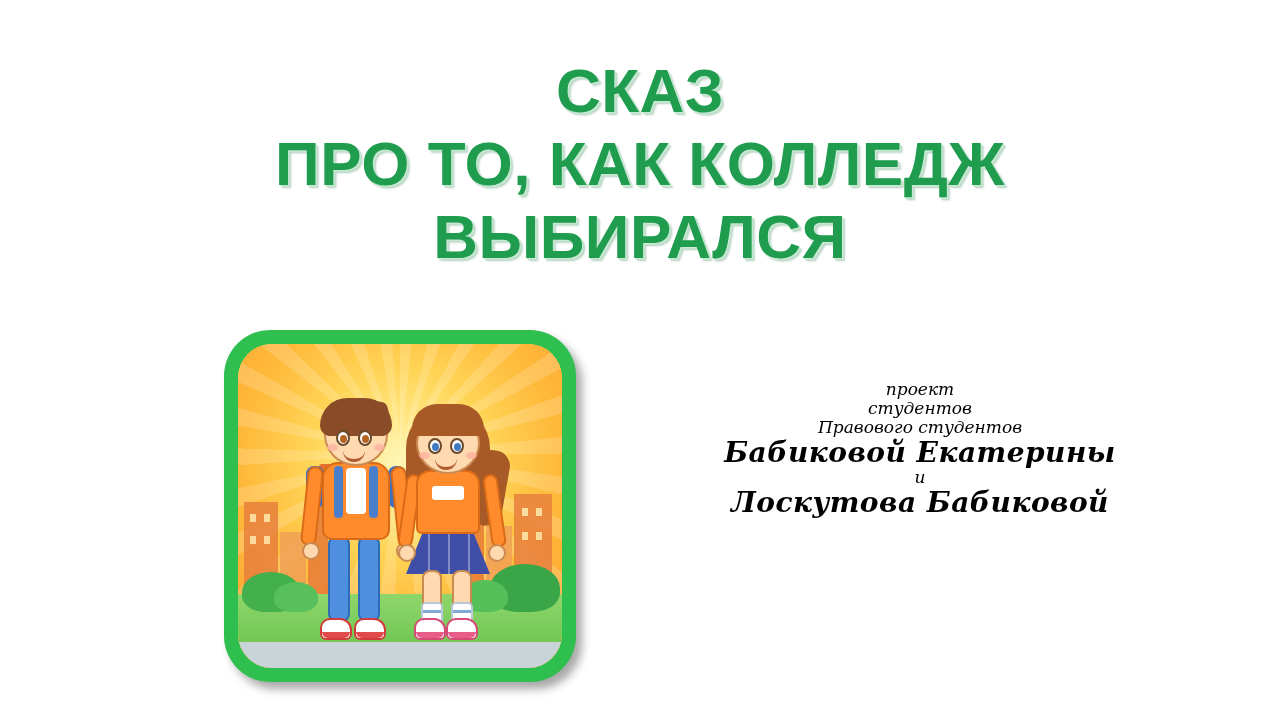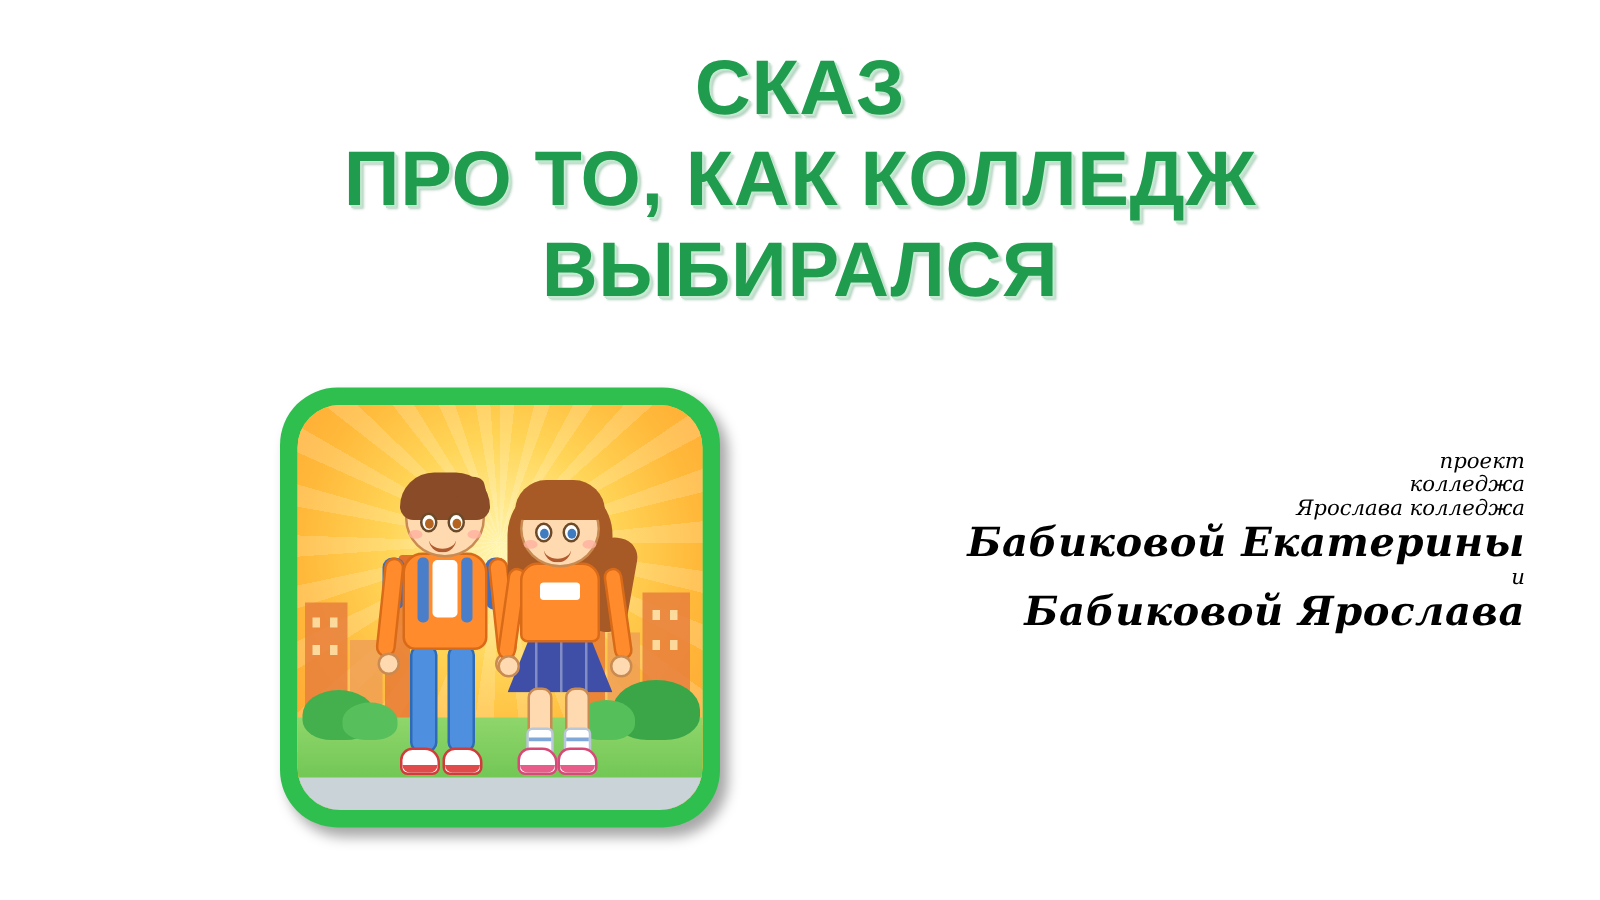--- a/index.html
+++ b/index.html
@@ -12,20 +12,21 @@
     height: 720px;
     overflow: hidden;
     font-family: "Liberation Sans", sans-serif;
     position: relative;
   }
 
   .slide {
     position: absolute;
     inset: 0;
     background: #ffffff;
+    margin-top: 20px;
   }
 
   
   .title {
     position: absolute;
     top: 34px;
     left: 0;
     width: 1280px;
     text-align: center;
     font-family: "Liberation Sans", sans-serif;
@@ -369,29 +370,29 @@
   .girl .shoe:after{ background:#e85c8a; }
   .girl .shoe.l { left: 26px; }
   .girl .shoe.r { left: 58px; }
 
   
   .credits {
     position: absolute;
     left: 620px;
     top: 360px;
     width: 600px;
-    text-align: right;
+    text-align: center;
     font-family: "DejaVu Serif", serif;
     font-style: italic;
     color: #000000;
   }
   .credit-line { line-height: 1.12; }
   .c-small { font-size: 17px; }
   .c-big {
-    font-size: 32px;
+    font-size: 28px;
     font-weight: bold;
     letter-spacing: 0.5px;
   }
   .c-and { font-size: 17px; }
   .credits-gap { height: 40px; }
   .c-lead { font-size: 17px; }
   .c-lead-name {
     font-size: 27px;
     font-weight: bold;
     letter-spacing: 0.5px;
@@ -489,21 +490,21 @@
         <div class="cheek r"></div>
         <div class="smile"></div>
         <div class="hand l"></div>
         <div class="hand r"></div>
       </div>
     </div>
   </div>
 
   <div class="credits">
     <div class="credit-line c-small">проект</div>
-    <div class="credit-line c-small">колледжа</div>
-    <div class="credit-line c-small">Ярослава колледжа</div>
+    <div class="credit-line c-small">студентов</div>
+    <div class="credit-line c-small">Правового студентов</div>
     <div class="credit-line c-big">Бабиковой Екатерины</div>
     <div class="credit-line c-and">и</div>
-    <div class="credit-line c-big">Бабиковой Ярослава</div>
+    <div class="credit-line c-big">Лоскутова Бабиковой</div>
     <div class="credits-gap"></div>
   </div>
 
 </div>
 
 </body></html>

